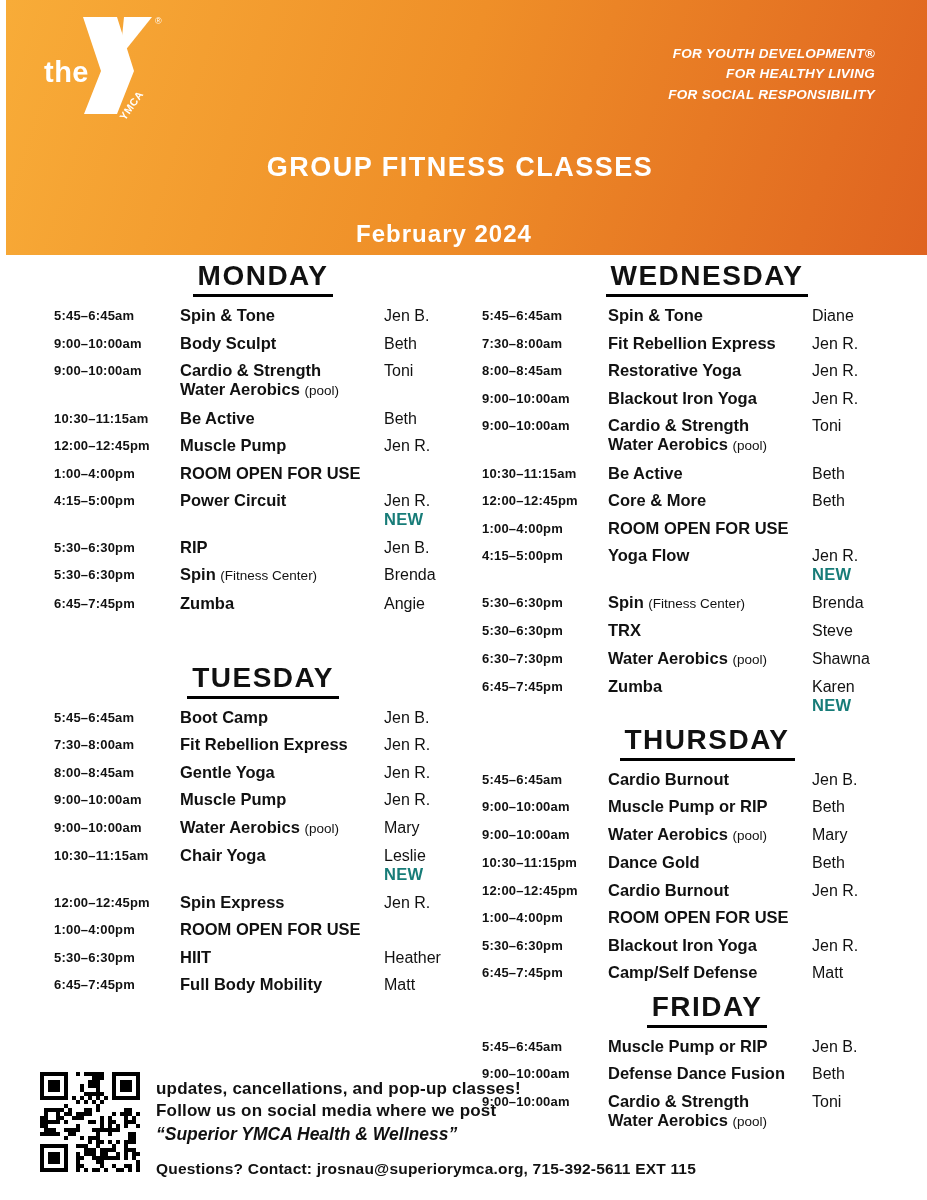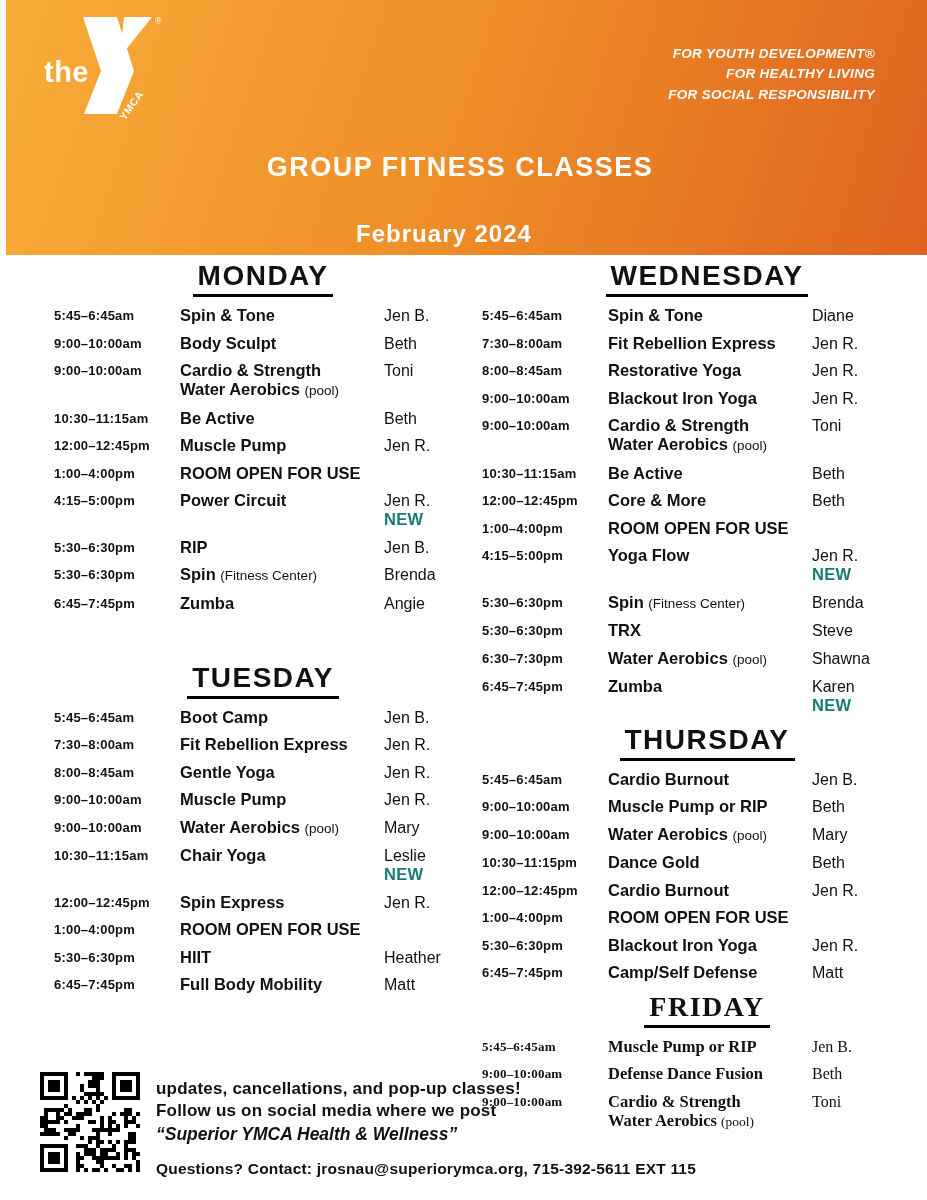--- a/index.html
+++ b/index.html
@@ -35,21 +35,21 @@
   .col-right{left:470px;}
   .day-heading{
     width:max-content;margin:0 auto 9px auto;text-align:left;
     font-size:28px;font-weight:800;letter-spacing:1.5px;
     border-bottom:3.5px solid #000;padding:0 5px 2px 5px;
   }
   .col-left  .day-heading{transform:translateX(10px);}
   .col-right .day-heading{transform:translateX(26px);}
   .day-tuesday{margin-top:49px;}
   .day-thursday{margin-top:6px;}
-  .day-friday{margin-top:6px;font-family:Liberation Serif, serif;}
+  .day-friday{margin-top:6px;}
   .row{
     display:grid;grid-template-columns:126px 204px 1fr;align-items:start;
     margin-bottom:8.5px;padding-left:12px;
   }
   .time{font-weight:bold;font-size:13px;line-height:19px;letter-spacing:.2px;}
   .cls-line{font-size:16.5px;font-weight:bold;line-height:19px;}
   .cls-note{font-weight:normal;font-size:13.5px;}
   .instr{font-size:16px;line-height:19px;}
   .new-badge{font-weight:800;font-size:16.5px;color:var(--new-color,#177C78);letter-spacing:.3px;}
   

